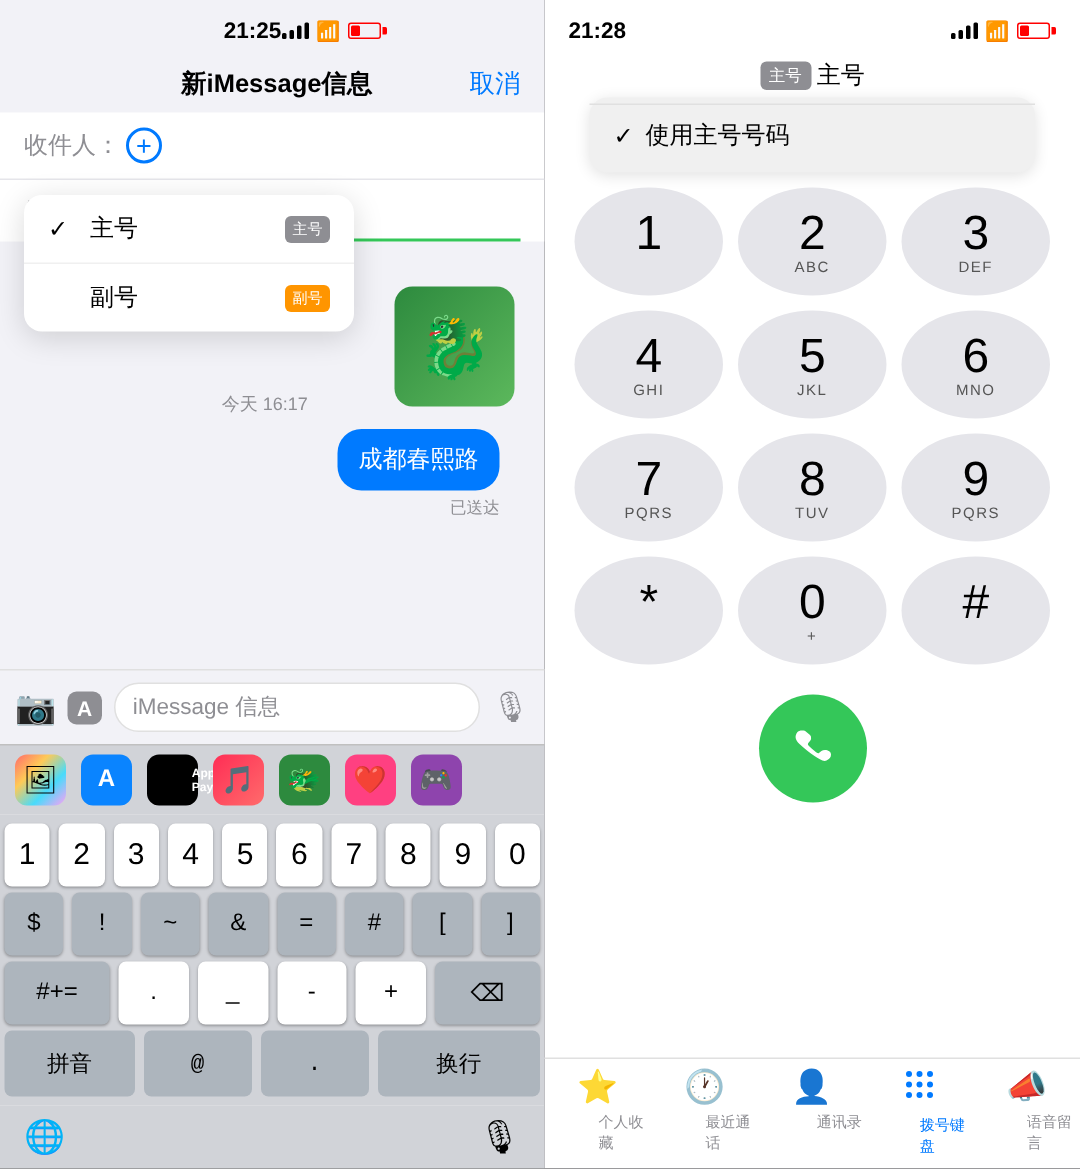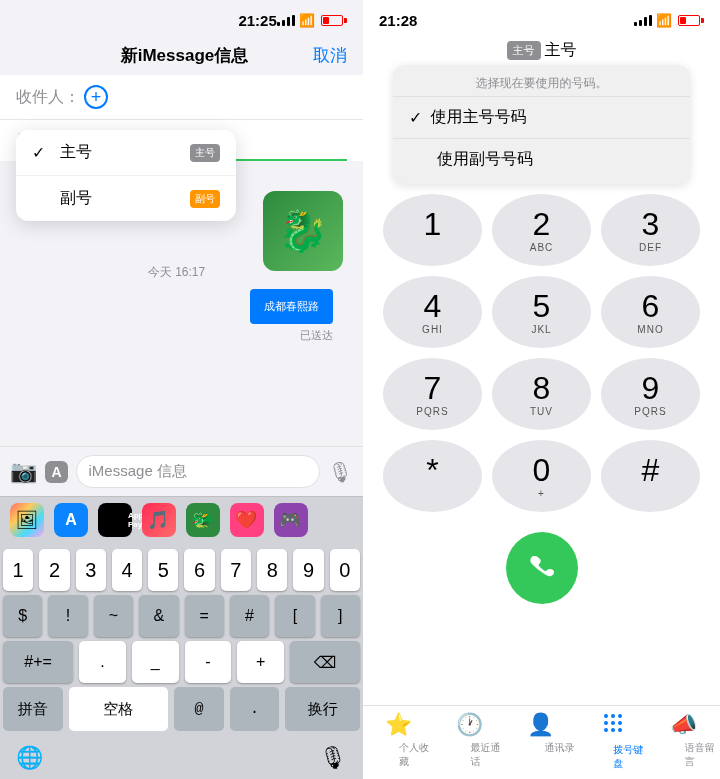--- a/index.html
+++ b/index.html
@@ -18,21 +18,21 @@
       height: 779px;
       background: #f2f2f7;
       display: flex;
       flex-direction: column;
       overflow: hidden;
       position: relative;
     }
 
     .status-bar-left {
       display: flex;
-      justify-content: flex-end;
+      justify-content: center;
       align-items: center;
       padding: 8px 16px 4px;
       background: #f2f2f7;
       height: 36px;
       margin-left: 44px;
     }
     .status-time { font-size: 15px; font-weight: 600; color: #000; }
 
     .nav-bar {
       display: flex;
@@ -129,22 +129,22 @@
     .message-timestamp {
       font-size: 12px;
       color: #8e8e93;
       margin-bottom: 8px;
       align-self: center;
     }
     .message-bubble {
       background: #007aff;
       color: #fff;
       padding: 10px 14px;
-      border-radius: 4px;
-      font-size: 11px;
+      border-radius: 16px;
+      font-size: 16px;
       align-self: flex-end;
       max-width: 200px;
     }
     .message-status {
       font-size: 11px;
       color: #8e8e93;
       align-self: flex-end;
       margin-top: 4px;
     }
     .dragon-sticker {
@@ -554,21 +554,20 @@
     <div class="sym-row">
       <div class="sym-key small-text" style="flex:1.5;">#+=</div>
       <div class="sym-key light">.</div>
       <div class="sym-key light">_</div>
       <div class="sym-key light">-</div>
       <div class="sym-key light">+</div>
       <div class="sym-key" style="flex:1.5;">⌫</div>
     </div>
     <div class="kb-bottom">
       <div class="kb-btn" style="flex:1.2;">拼音</div>
-      <div class="kb-btn wide">空格</div>
       <div class="kb-btn">@</div>
       <div class="kb-btn">.</div>
       <div class="kb-btn action">换行</div>
     </div>
   </div>
 
   <div class="bottom-mic-bar">
     <span style="font-size:22px;">🌐</span>
     <span style="font-size:22px;">🎙</span>
   </div>
@@ -594,28 +593,23 @@
       </div>
     </div>
   </div>
 
   <div class="sim-selector-bar">
     <span class="sim-badge">主号</span>
     <span class="sim-label">主号</span>
   </div>
 
   <div class="dropdown-right">
-    <div class="dropdown-right-hint">选择现在要使用的号码。</div>
     <div class="dropdown-right-item">
       <span class="check">✓</span>
       <span>使用主号号码</span>
-    </div>
-    <div class="dropdown-right-item">
-      <span class="check" style="width:20px;display:inline-block;"></span>
-      <span>使用副号号码</span>
     </div>
   </div>
 
   <div class="dial-pad">
     <div class="dial-grid">
       <div class="dial-key">
         <span class="main-num">1</span>
           <span class="sub-alpha">&nbsp;</span>
       </div>
       <div class="dial-key">

